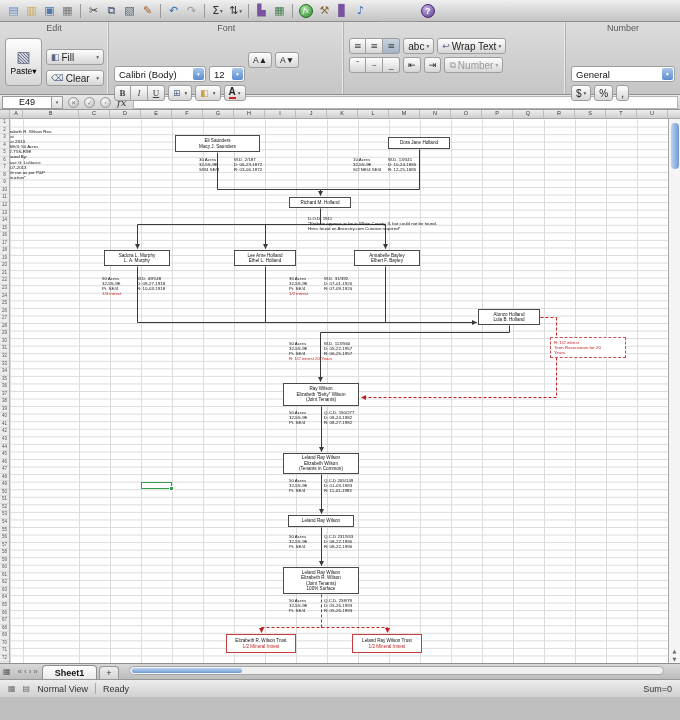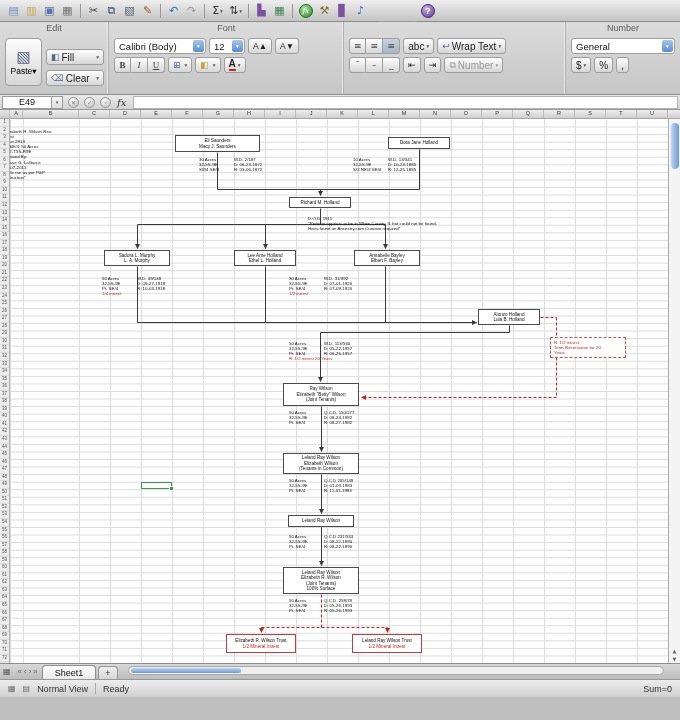--- a/index.html
+++ b/index.html
@@ -27,21 +27,21 @@
 
 
 .ribbon{height:73px;background:linear-gradient(#dcdcdc,#c6c6c6);border-bottom:1px solid #8e8e8e;display:flex;}
 .rgroup{position:relative;padding-top:13px;border-right:1px solid #b2b2b2;box-shadow:inset -1px 0 0 #e8e8e8;}
 .rgroup:last-child{border-right:none;box-shadow:none;flex:1;}
 .rgroup-label{position:absolute;top:1px;left:0;right:0;text-align:center;font-size:9px;color:#5a5a5a;}
 .rrow{display:flex;align-items:center;gap:3px;margin:3px 5px 0 5px;}
 .btn{background:linear-gradient(#fefefe,#d6d6d6);border:1px solid #9e9e9e;border-radius:3px;font-size:10px;color:#222;display:inline-flex;align-items:center;justify-content:center;height:16px;padding:0 4px;cursor:default;}
 .btn .dd{font-size:5.5px;color:#555;margin-left:2px;font-family:"DejaVu Sans",sans-serif;}
 .micon{font-family:"DejaVu Sans",sans-serif;font-size:9px;color:#5a6a86;margin-right:2px;}
-.combo{background:#fff;border:1px solid #9e9e9e;border-radius:3px;height:16px;font-size:9.5px;display:inline-flex;align-items:center;padding:1px 1px 1px 4px;color:#111;}
+.combo{background:#fff;border:1px solid #9e9e9e;border-radius:3px;height:16px;font-size:9.5px;display:inline-flex;align-items:center;padding:1px 1px 1px 4px;color:#111;margin-top:28px;}
 .combo .txt{flex:1;white-space:nowrap;overflow:hidden;}
 .ddb{width:11px;height:12px;background:linear-gradient(#a9c7ea,#5b8bd0);border-radius:2px;color:#fff;font-size:5.5px;display:flex;align-items:center;justify-content:center;margin-left:4px;font-family:"DejaVu Sans",sans-serif;}
 .paste-btn{width:37px;height:48px;display:flex;flex-direction:column;align-items:center;justify-content:center;background:linear-gradient(#fdfdfd,#d7d7d7);border:1px solid #9e9e9e;border-radius:4px;margin:3px 0 0 5px;}
 .paste-btn .bigicon{font-family:"DejaVu Sans",sans-serif;font-size:15px;color:#55617c;}
 .paste-btn .plabel{font-size:8.5px;display:flex;align-items:center;}
 .editcol{display:flex;flex-direction:column;gap:5px;justify-content:center;margin:6px 4px 0 4px;}
 .btn.wide{width:58px;justify-content:flex-start;}
 .seg{display:flex;}
 .seg .btn{border-radius:0;border-left:none;width:17px;padding:0;font-family:"DejaVu Sans",sans-serif;font-size:9px;color:#444;}
 .seg .btn:first-child{border-radius:3px 0 0 3px;border-left:1px solid #9e9e9e;}
@@ -80,21 +80,21 @@
 .selection::after{content:"";position:absolute;right:-2.5px;bottom:-2.5px;width:3px;height:3px;background:#2f9e44;border:1px solid #fff;}
 .vscroll{position:absolute;right:0;top:0;width:12px;height:544px;background:#f4f4f4;border-left:1px solid #aaa;z-index:5;}
 .vthumb{position:absolute;left:1.5px;top:4px;width:8px;height:46px;border-radius:4px;background:linear-gradient(90deg,#bed3ef,#6f9bd6);}
 .varrows{position:absolute;bottom:0;left:0;width:100%;font-size:5px;color:#666;text-align:center;line-height:8px;font-family:"DejaVu Sans",sans-serif;}
 
 
 .sheetrow{height:16px;background:linear-gradient(#d8d8d8,#bdbdbd);border-top:1px solid #8e8e8e;display:flex;align-items:flex-end;}
 .sheet-list{font-family:"DejaVu Sans",sans-serif;font-size:8px;color:#555;padding:0 3px;align-self:center;}
 .navbtns{display:flex;gap:2px;padding:0 4px;color:#666;font-size:8px;align-self:center;}
 .navbtns span{cursor:default;}
-.stab{background:linear-gradient(#fff,#e9e9e9);border:1px solid #8e8e8e;border-bottom:none;border-radius:4px 4px 0 0;font-size:9px;font-weight:normal;padding:0 12px;height:14px;display:flex;align-items:center;color:#111;}
+.stab{background:linear-gradient(#fff,#e9e9e9);border:1px solid #8e8e8e;border-bottom:none;border-radius:4px 4px 0 0;font-size:9px;font-weight:bold;padding:0 12px;height:14px;display:flex;align-items:center;color:#111;}
 .addtab{background:linear-gradient(#eee,#d5d5d5);border:1px solid #979797;border-bottom:none;border-radius:4px 4px 0 0;font-size:9px;padding:0 6px;height:13px;display:flex;align-items:center;color:#333;margin-left:2px;}
 .hscroll{flex:1;height:9px;background:#efefef;border:1px solid #a8a8a8;border-radius:5px;margin:0 16px 3px 10px;position:relative;align-self:center;}
 .hthumb{position:absolute;left:2px;top:1px;width:110px;height:5px;border-radius:3px;background:linear-gradient(#bed3ef,#6f9bd6);}
 
 
 .statusbar{height:18px;background:linear-gradient(#ededed,#d0d0d0);border-top:1px solid #979797;display:flex;align-items:center;font-size:9px;color:#333;padding:0 8px;gap:7px;}
 .sicon{font-family:"DejaVu Sans",sans-serif;font-size:8px;color:#666;}
 .sdiv{width:1px;height:11px;background:#aaa;}
 .spacer{flex:1;}
 </style>

